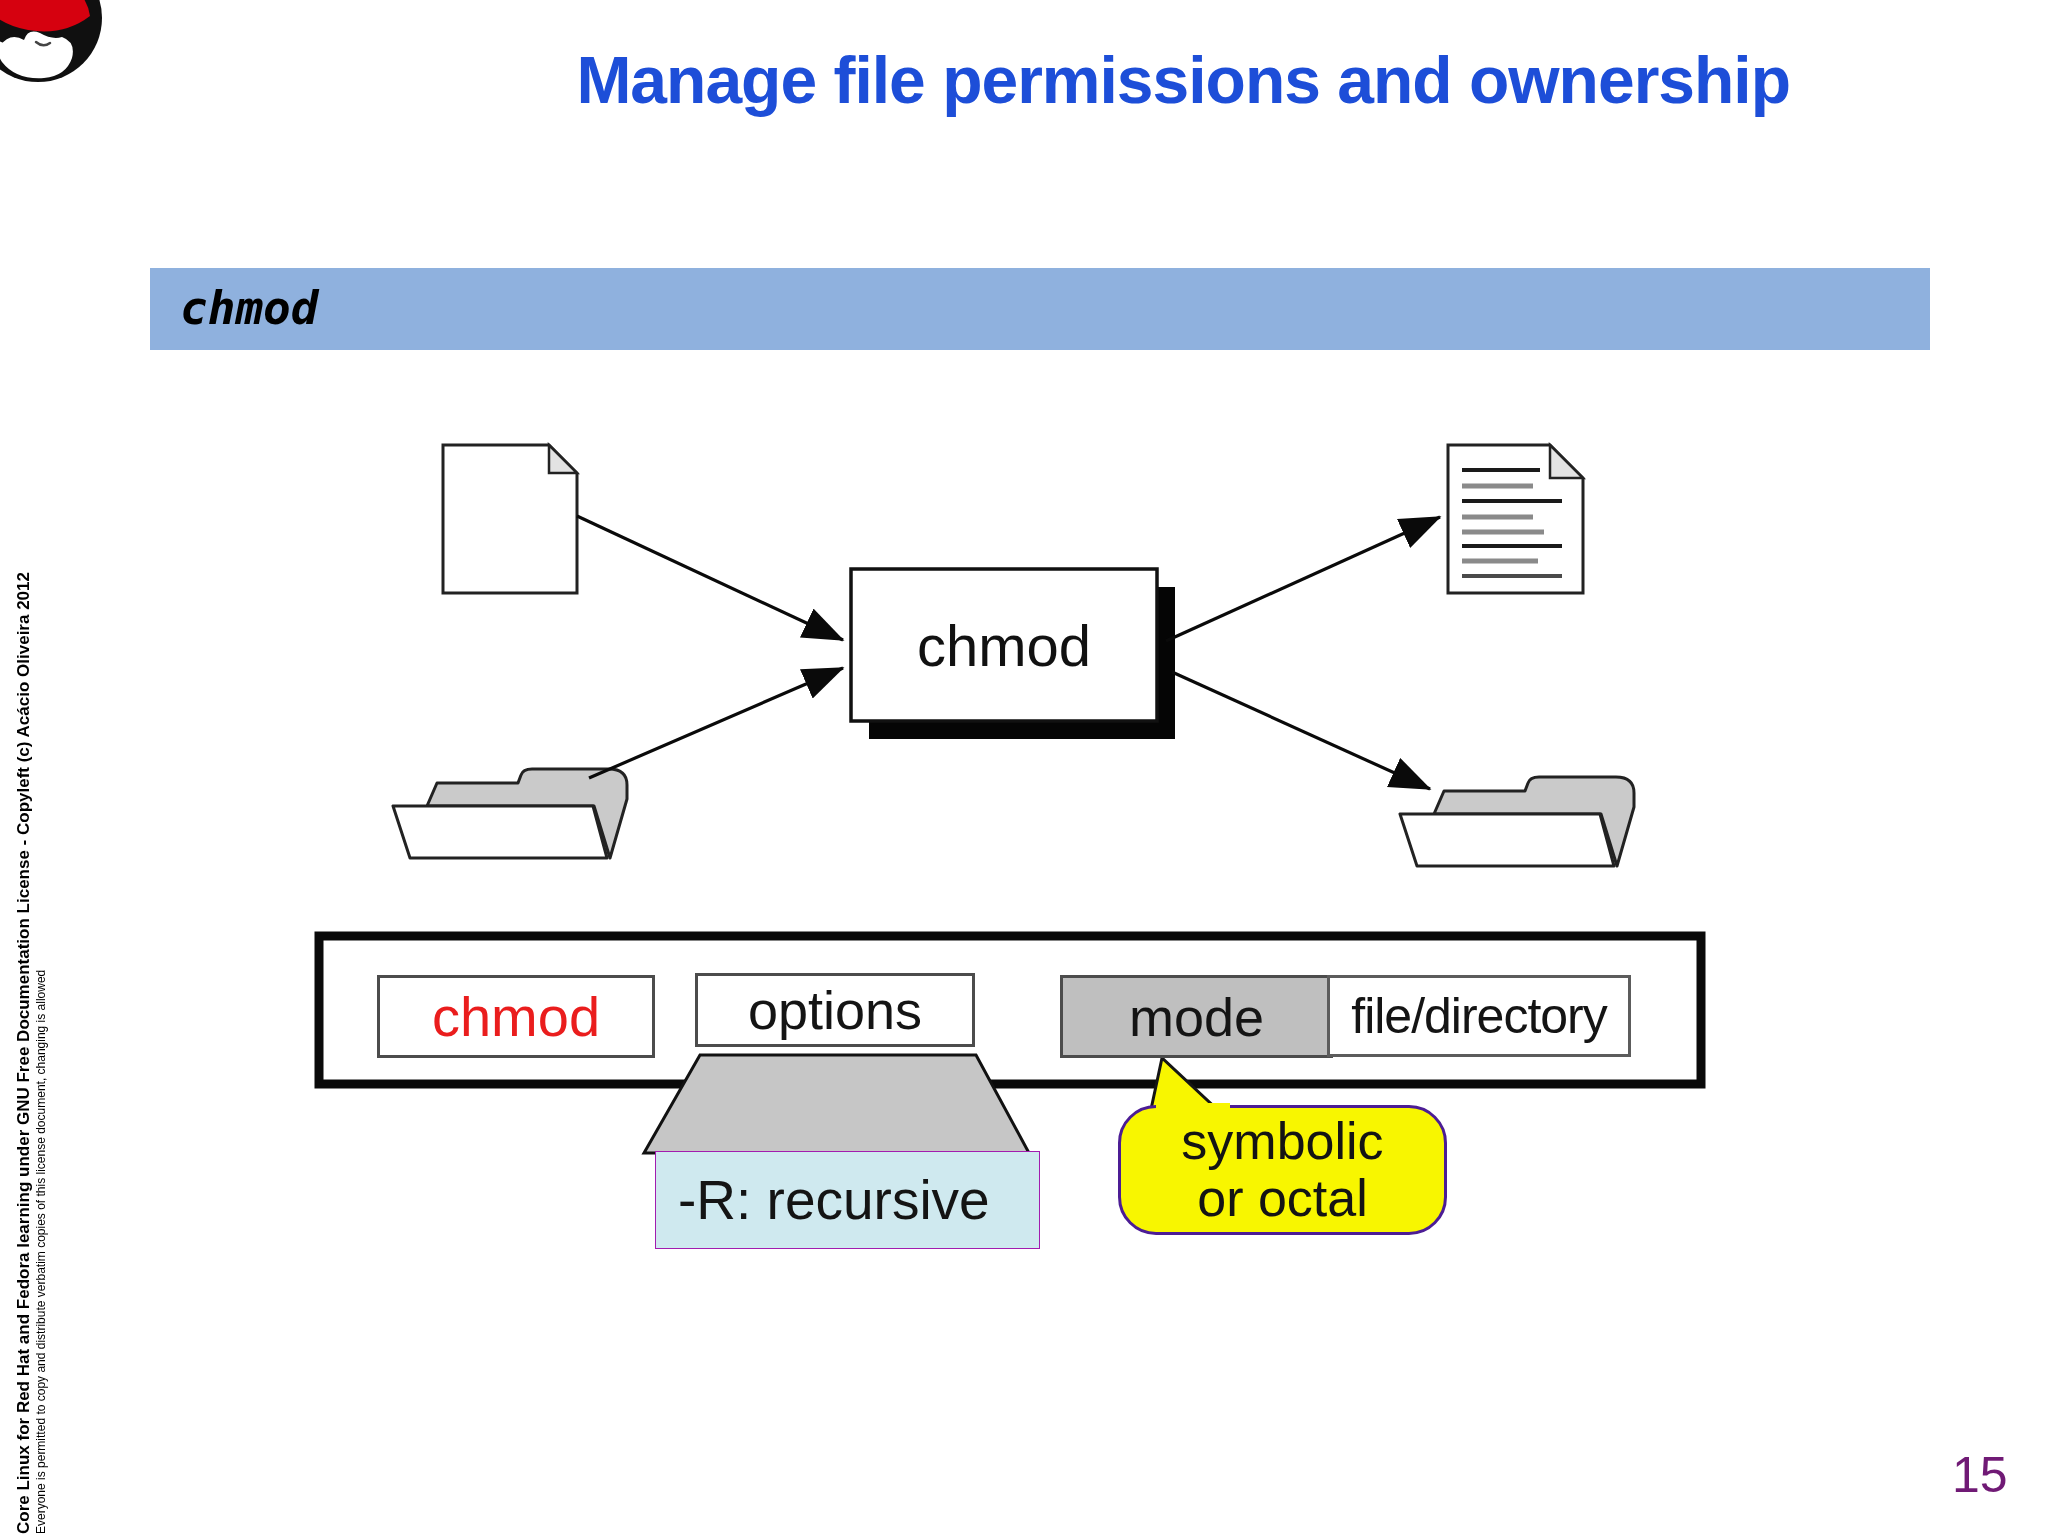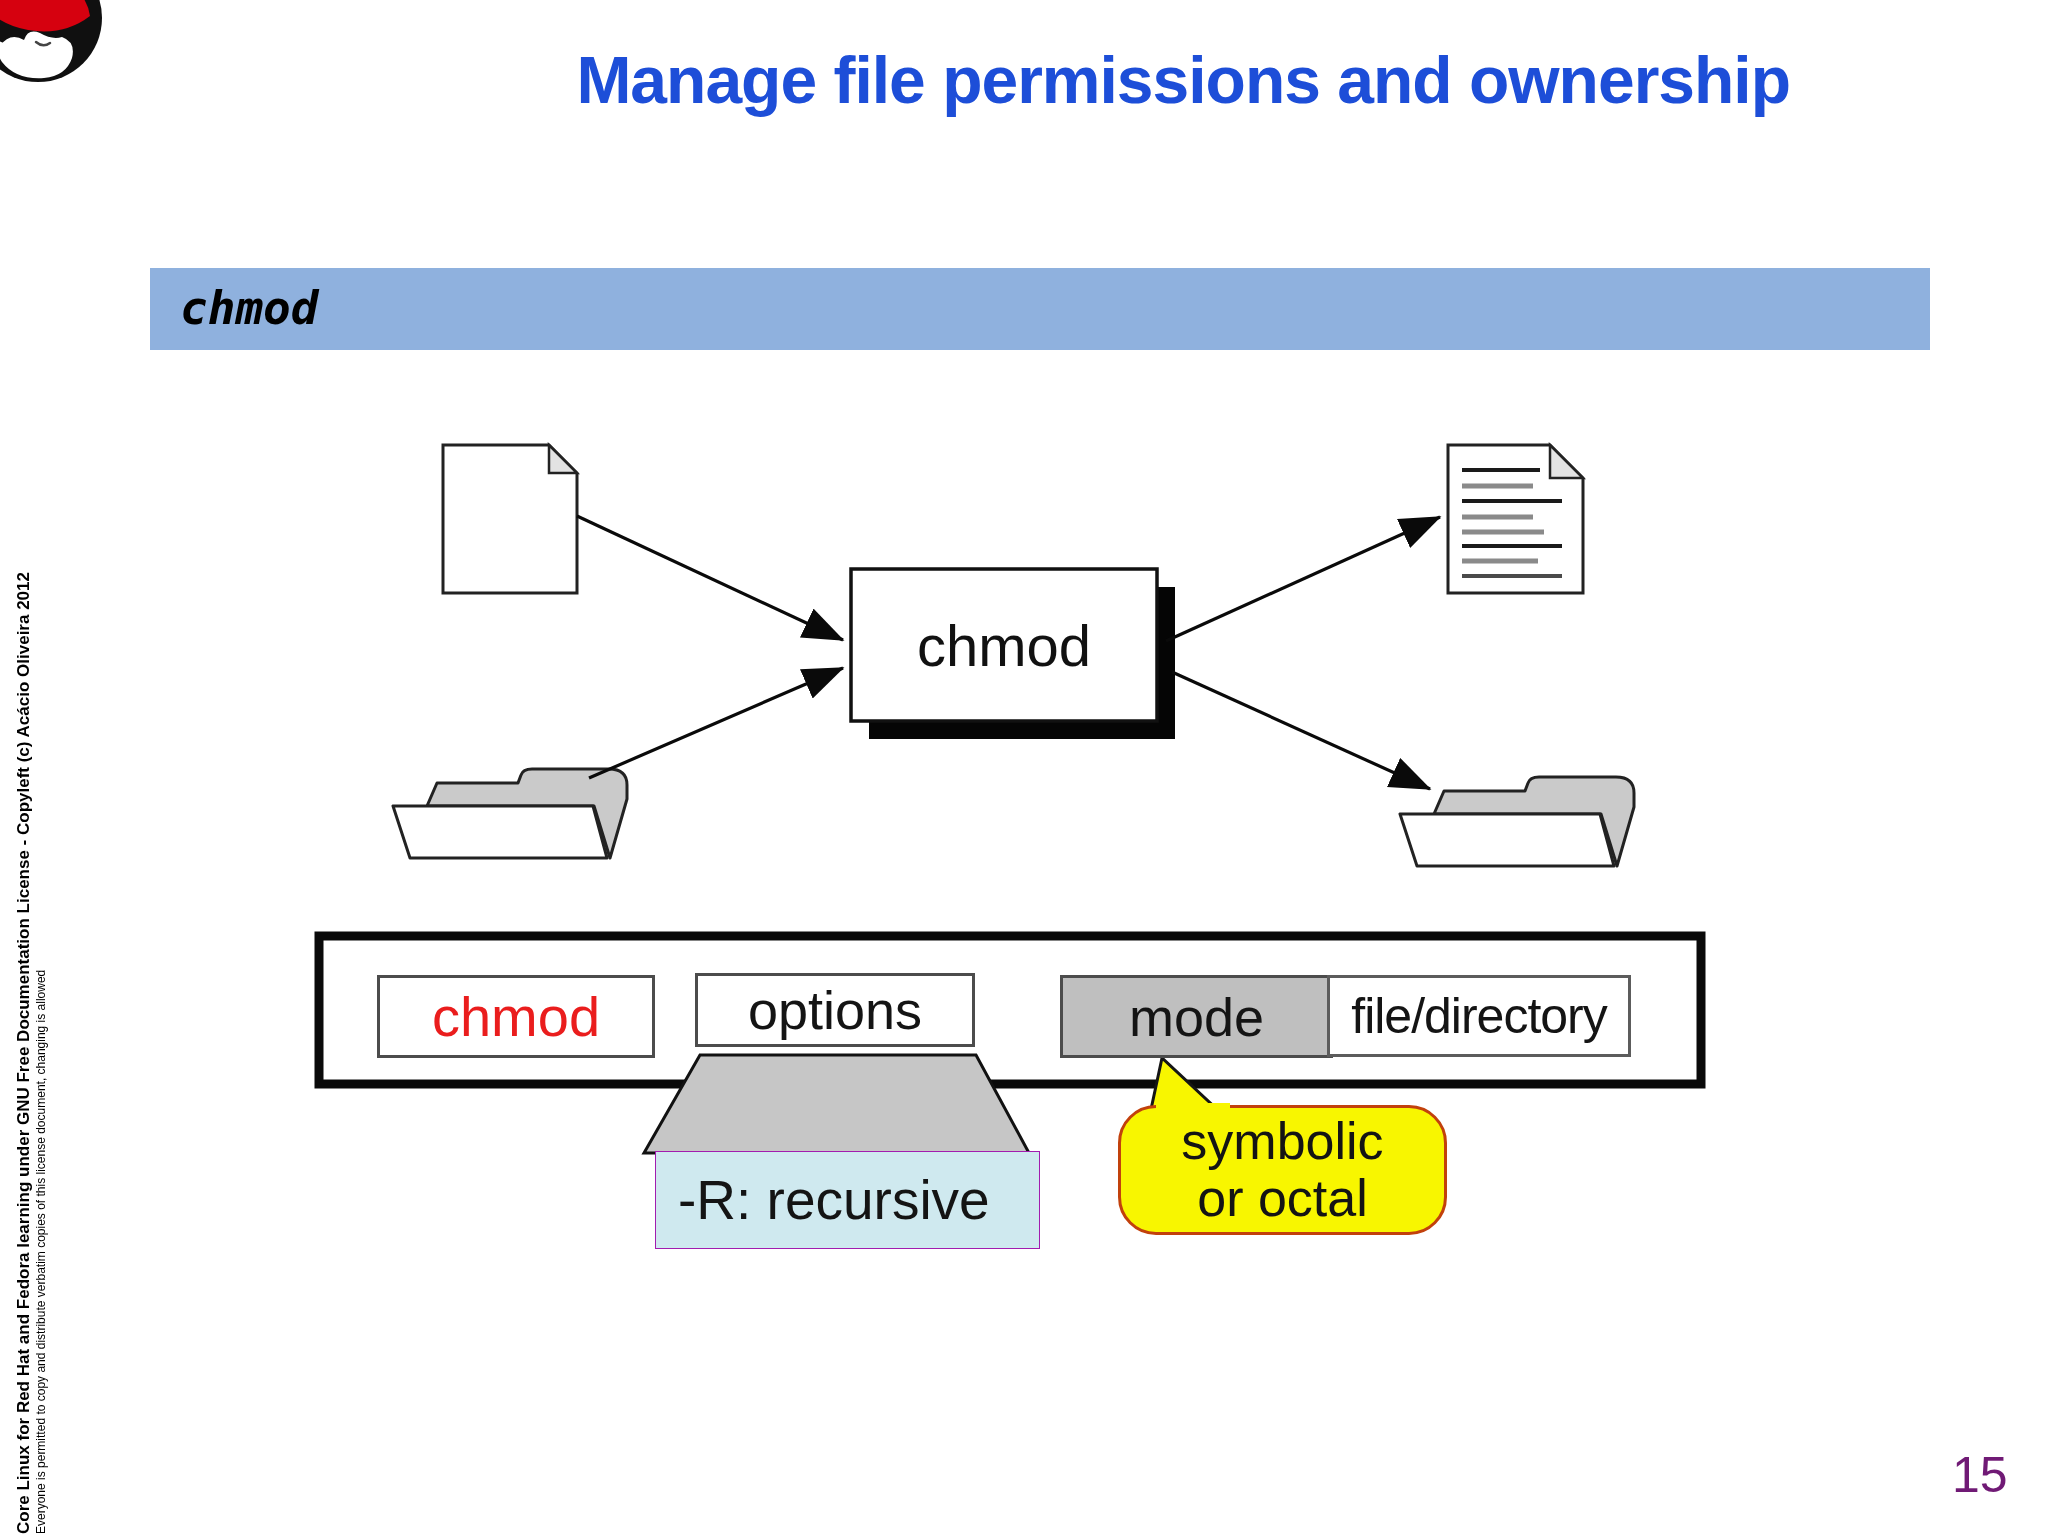--- a/index.html
+++ b/index.html
@@ -15,21 +15,21 @@
   svg.layer{position:absolute;left:0;top:0;}
   .sbox{display:flex;align-items:center;justify-content:center;
         background:#fff;border:3px solid #4c4c4c;color:#141414;}
   #box-chmod{left:377px;top:975px;width:278px;height:83px;font-size:56px;color:#ea1d1d;}
   #box-options{left:695px;top:973px;width:280px;height:74px;font-size:54px;}
   #box-mode{left:1012px;top:975px;width:273px;height:83px;background:#bfbfbf;font-size:54px;margin-left:48px;}
   #box-filedir{left:1327px;top:975px;width:304px;height:82px;font-size:50px;letter-spacing:-1px;border-color:#5c5c5c;}
   #r-box{left:643px;top:1151px;width:385px;height:98px;background:#cfe9ef;
          border:1px solid #a21caf;font-size:55px;justify-content:flex-start;padding-left:22px;margin-left:12px;}
   #bubble{left:1118px;top:1105px;width:329px;height:130px;background:#f8f600;
-          border:3px solid #c2410c;border-radius:38px;flex-direction:column;
+          border:3px solid #4c1d95;border-radius:38px;flex-direction:column;
           line-height:1.1;font-size:52px;text-align:center;}
   #tail-patch{left:1156px;top:1103px;width:74px;height:14px;background:#f8f600;}
   #proc-label{left:851px;top:569px;width:306px;height:152px;font-size:58px;
               display:flex;align-items:center;justify-content:center;color:#111;}
   .sidebar{left:14px;top:1534px;width:1030px;transform:rotate(-90deg);
            transform-origin:0 0;color:#000;}
   .sidebar .l1{font-size:17px;font-weight:bold;white-space:nowrap;}
   .sidebar .l2{font-size:12px;white-space:nowrap;}
   .pagenum{left:1952px;top:1446px;font-size:50px;color:#701a75;}
 </style>

